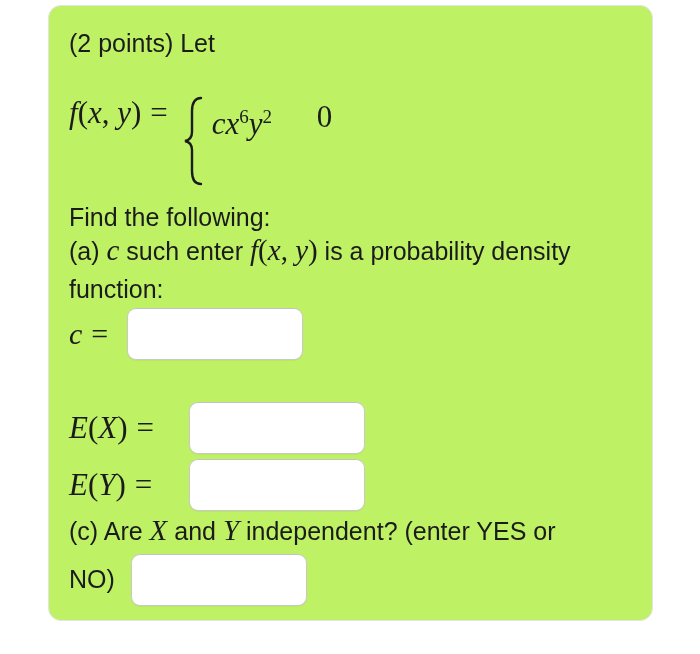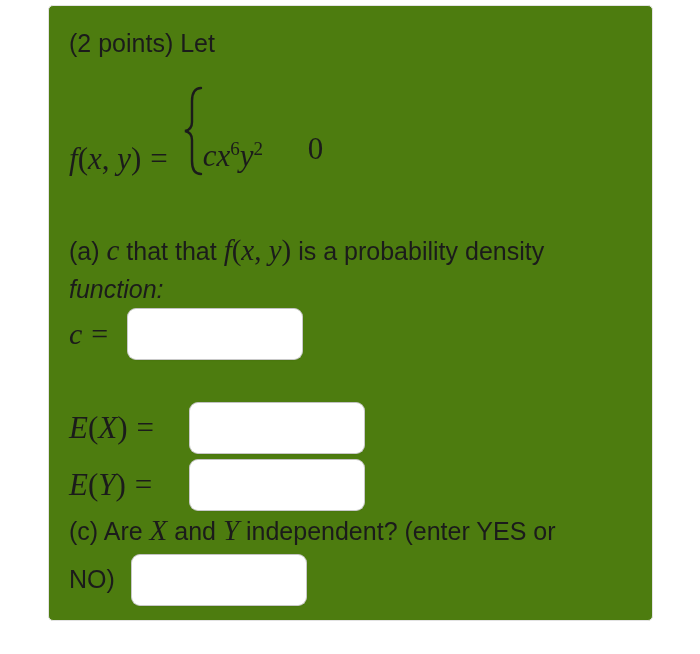--- a/index.html
+++ b/index.html
@@ -3,43 +3,43 @@
 <meta charset="utf-8">
 <style>
   html,body{margin:0;padding:0;}
   body{
     width:700px;height:654px;position:relative;overflow:hidden;
     background:#ffffff;color:#1b1b1b;
     font-family:"Liberation Sans",sans-serif;
   }
   .card{
     position:absolute;left:48px;top:5px;width:605px;height:616px;
-    background:#4d7c0f;border:1px solid #e3e3e3;border-radius:5px;
+    background:#bef264;border:1px solid #e3e3e3;border-radius:13px;
     box-sizing:border-box;
   }
   .abs{position:absolute;left:20px;white-space:nowrap;}
   .sans{font-size:25px;line-height:31px;color:#1b1b1b;}
   
   .mi{font-family:"Liberation Serif","DejaVu Serif",serif;font-style:italic;}
   .mu{font-family:"Liberation Serif","DejaVu Serif",serif;font-style:normal;}
   .inmath{font-size:29px;}
   
-  .formula{top:79px;display:flex;align-items:flex-end;}
+  .formula{top:89px;display:flex;align-items:flex-start;}
   .lhs{font-size:31px;}
   .lhs-eq{font-size:31px;margin-left:9px;}
   .brace{margin-left:13px;flex:0 0 auto;display:block;}
   .rows{
-    display:grid;grid-template-columns:105px auto;
+    margin-left:9px;display:grid;grid-template-columns:105px auto;
     font-size:31px;line-height:43px;
   }
   .sup{font-size:19px;vertical-align:11px;font-style:normal;
        font-family:"Liberation Serif","DejaVu Serif",serif;}
   .find{top:196px;}
   .pa1{top:229px;}
-  .pa2{top:268px;font-style:italic;}
+  .pa2{top:268px;}
   .ans-row{display:flex;align-items:center;height:55px;}
   .row-c{top:300px;}
   .row-ex{top:394px;}
   .row-ey{top:451px;}
   .row-no{top:546px;}
   .lbl{flex:0 0 auto;display:flex;align-items:baseline;}
   .lbl-c{width:58px;font-size:30px;}
   .lbl-exy{width:120px;font-size:31px;}
   .lbl-no{width:62px;}
   .eqgap{margin-left:9px;}
@@ -67,22 +67,25 @@
     <span class="lhs-eq mu">=</span>
     <svg class="brace" width="22" height="92" viewBox="0 0 22 92">
       <path d="M20 3 C14 3 11 8 11 16 L11 37 C11 42 9 45 4 46 C9 47 11 50 11 55 L11 76 C11 84 14 89 20 89" fill="none" stroke="#1b1b1b" stroke-width="2.4" stroke-linecap="round"></path>
     </svg>
     <div class="rows">
       <div><span class="mi">cx</span><span class="sup">6</span><span class="mi">y</span><span class="sup">2</span></div>
       <div><span class="mu">0</span></div>
     </div>
   </div>
 
+  <div class="abs sans find">
+    <span>Find the following:</span>
+  </div>
 
-  <div class="abs sans pa1"><span>(a) </span><span class="mi inmath">c</span><span> that that </span><span class="inmath"><span class="mi">f</span><span class="mu">(</span><span class="mi">x</span><span class="mu">, </span><span class="mi">y</span><span class="mu">)</span></span><span> is a probability density</span></div>
+  <div class="abs sans pa1"><span>(a) </span><span class="mi inmath">c</span><span> such enter </span><span class="inmath"><span class="mi">f</span><span class="mu">(</span><span class="mi">x</span><span class="mu">, </span><span class="mi">y</span><span class="mu">)</span></span><span> is a probability density</span></div>
   <div class="abs sans pa2">
     <span>function:</span>
   </div>
 
   <div class="abs ans-row row-c">
     <span class="lbl lbl-c">
         <span class="mi">c</span>
         <span class="mu eqgap">=</span>
       </span>
     <input class="answer" type="text" value="" style="">

